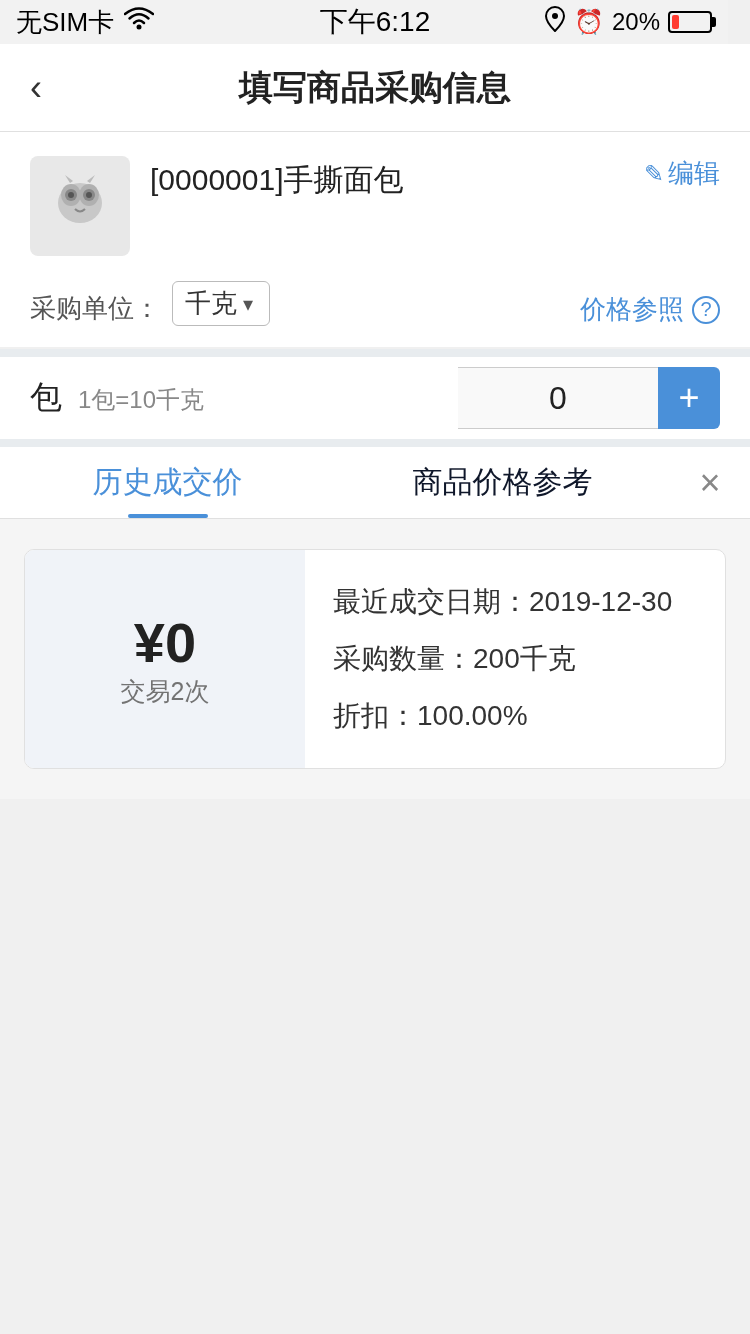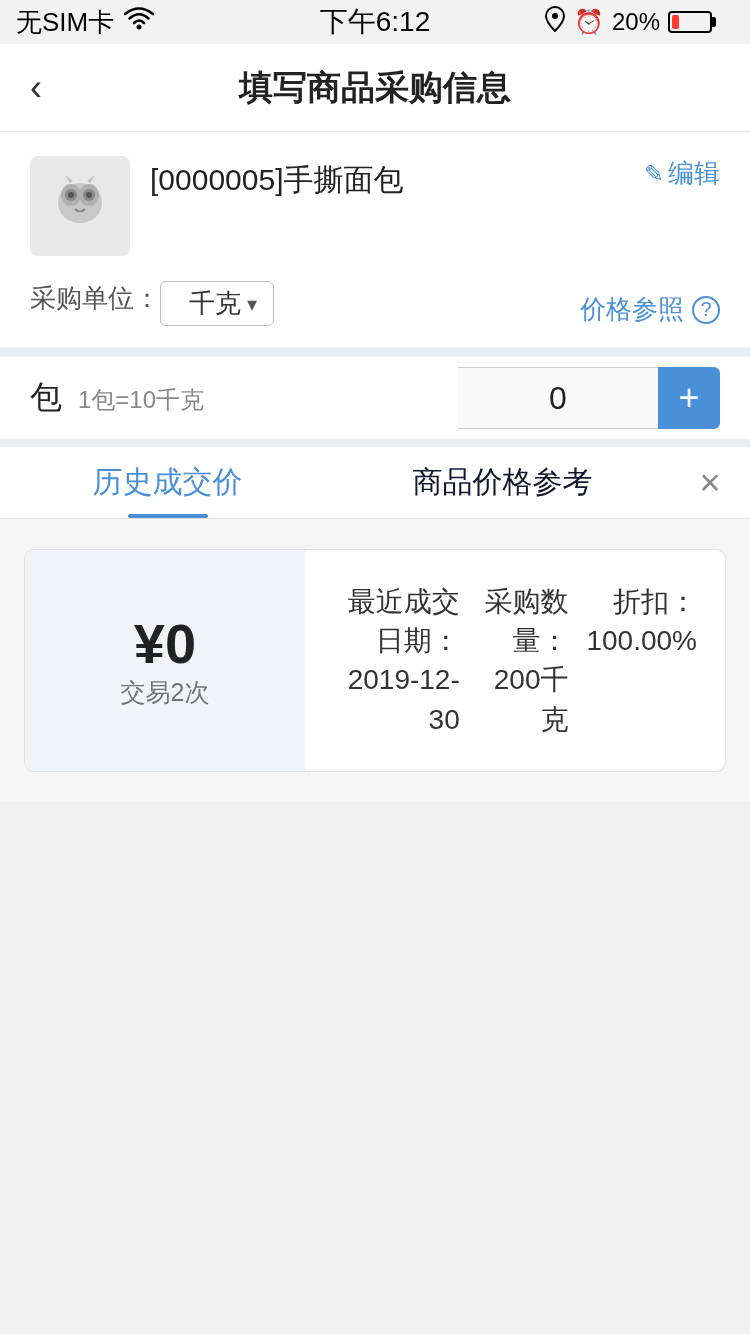--- a/index.html
+++ b/index.html
@@ -147,28 +147,29 @@
       font-size: 24px;
     }
     .purchase-unit-row {
       display: flex;
       align-items: center;
       justify-content: space-between;
       margin-top: 24px;
     }
     .unit-left {
       display: flex;
-      align-items: flex-start;
+      align-items: flex-end;
+      gap: 12px;
       font-size: 26px;
       color: #555;
     }
     .unit-dropdown {
       border: 1px solid #bbb;
       border-radius: 6px;
-      padding: 4px 16px 4px 28px;
+      padding: 4px 16px 4px 12px;
       font-size: 26px;
       color: #333;
       background: #fff;
       display: flex;
       align-items: center;
       gap: 6px;
       cursor: pointer;
     }
     .dropdown-arrow {
       font-size: 20px;
@@ -332,23 +333,22 @@
     }
     .price-trades {
       font-size: 25px;
       color: #737373;
       margin-top: 0;
     }
     .price-card-right {
       flex: 1;
       padding: 32px 28px;
       display: flex;
-      flex-direction: row;
+      flex-direction: column;
       gap: 18px;
-      text-align: right;
     }
     .price-detail-row {
       font-size: 28px;
       color: #333;
       line-height: 1.4;
     }
 
     
     .white-content {
       background: #fff;
@@ -404,21 +404,21 @@
             <circle cx="26" cy="30" r="6" fill="#888"></circle>
             <circle cx="44" cy="30" r="6" fill="#888"></circle>
             <circle cx="26" cy="30" r="3" fill="#555"></circle>
             <circle cx="44" cy="30" r="3" fill="#555"></circle>
             <path d="M30 44 Q35 49 40 44" stroke="#888" stroke-width="2" fill="none"></path>
             <path d="M25 18 L20 10 L28 16" fill="#bbb"></path>
             <path d="M45 18 L50 10 L42 16" fill="#bbb"></path>
           </svg>
         </span>
       </div>
-      <div class="product-name">[0000005]手撕面包</div>
+      <div class="product-name">[0000001]手撕面包</div>
     </div>
     <div class="edit-btn">
       <span class="edit-icon-sq">✎</span>
       <span>编辑</span>
     </div>
   </div>
 
   <div class="purchase-unit-row">
     <div class="unit-left">
       <span>采购单位：</span>

